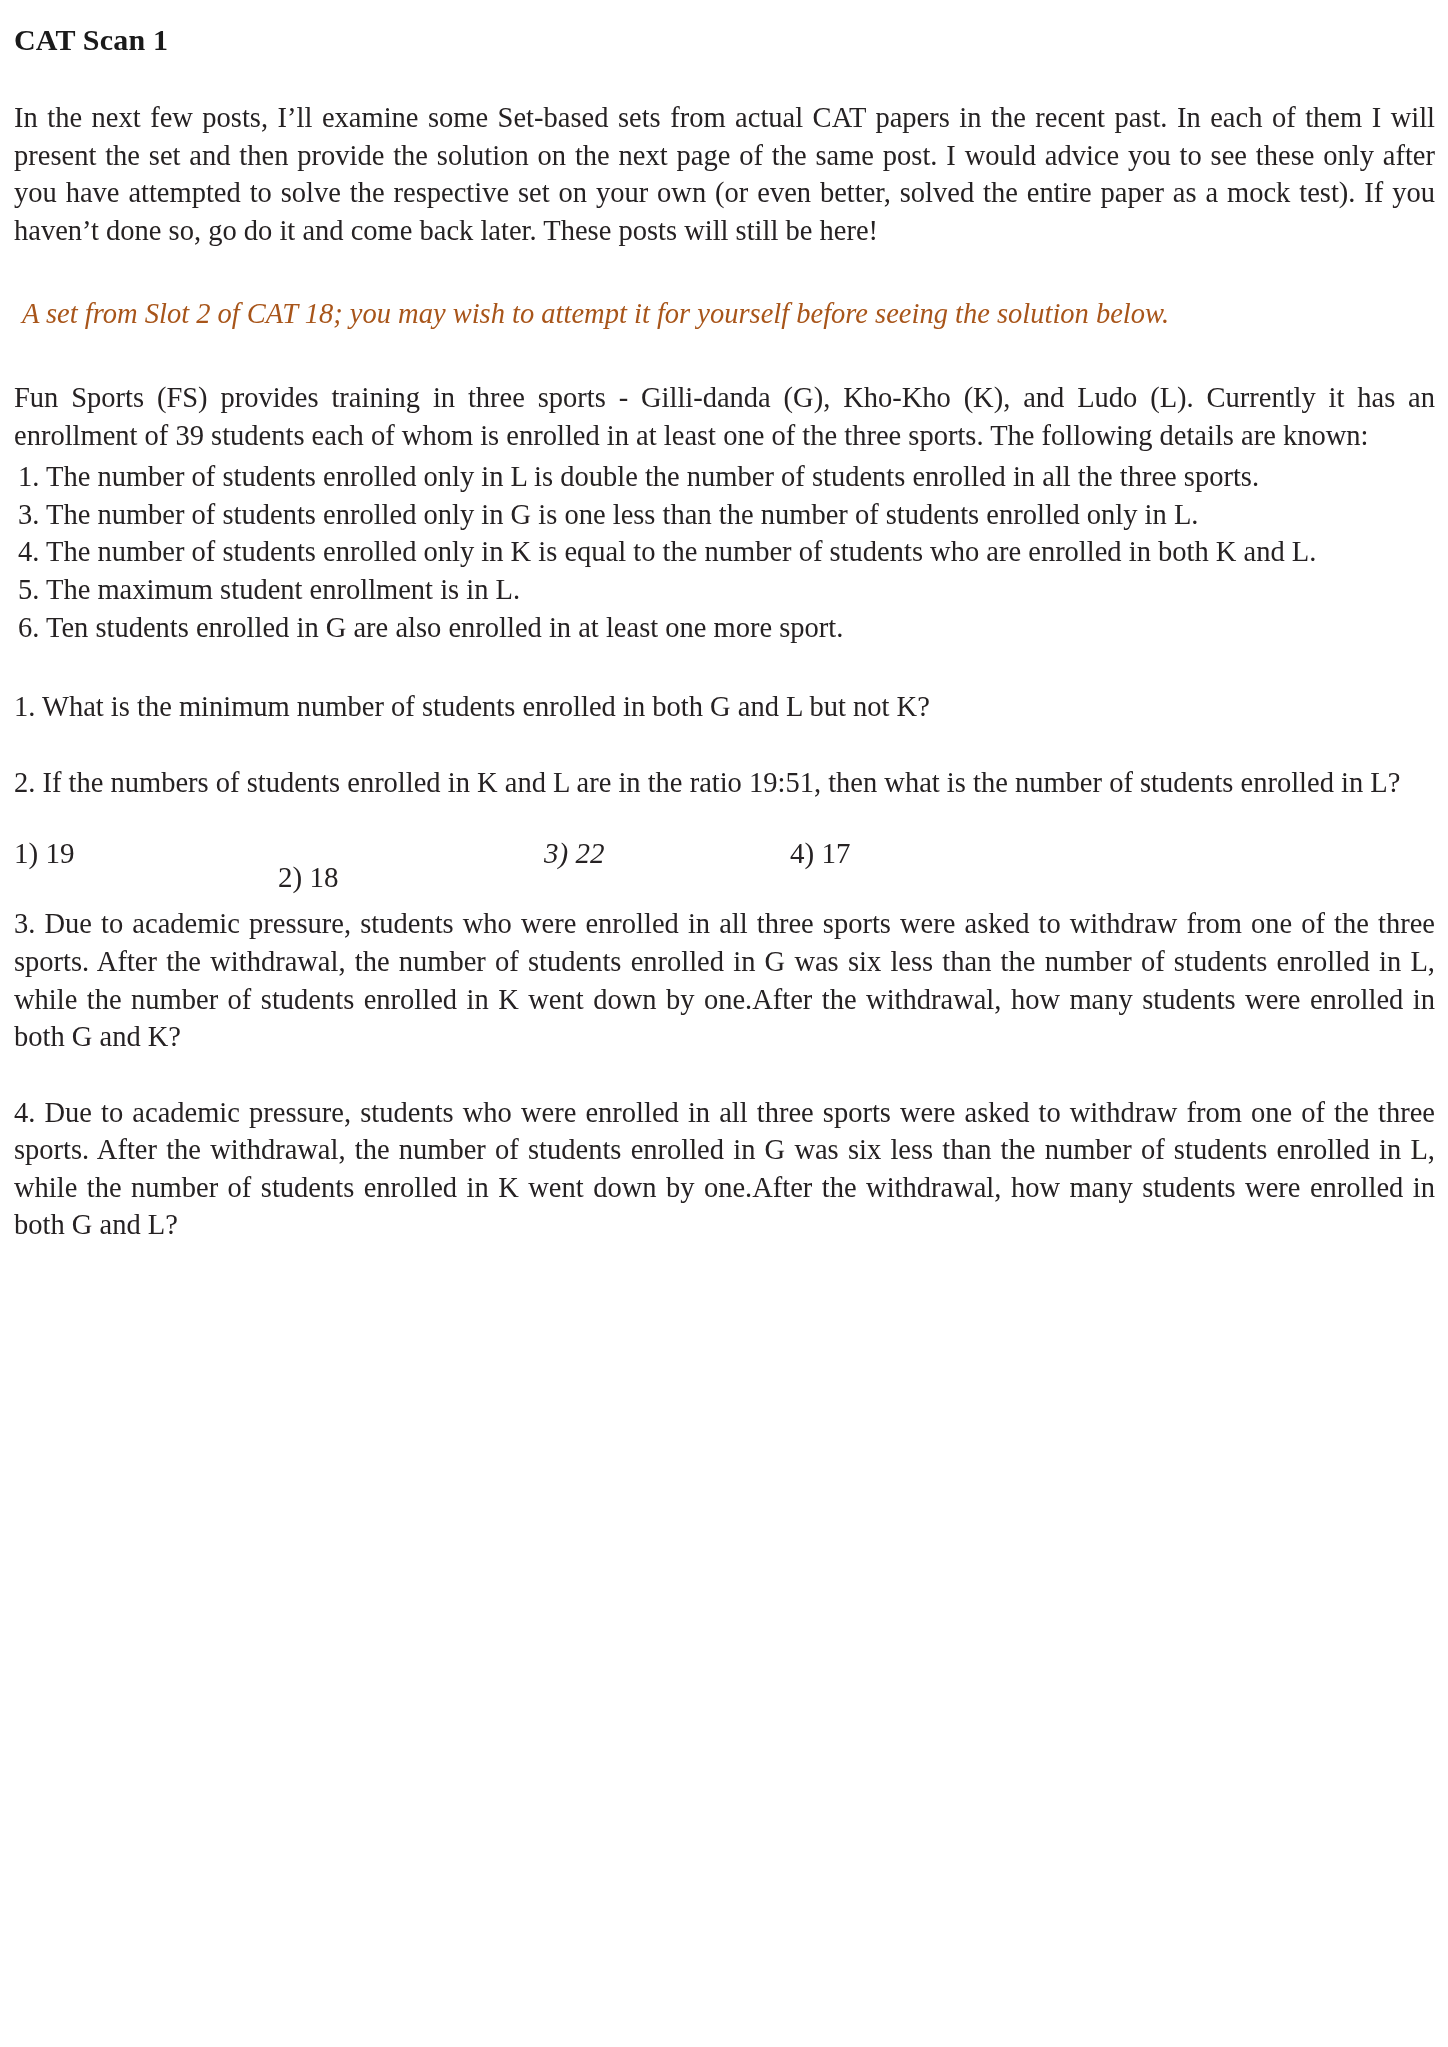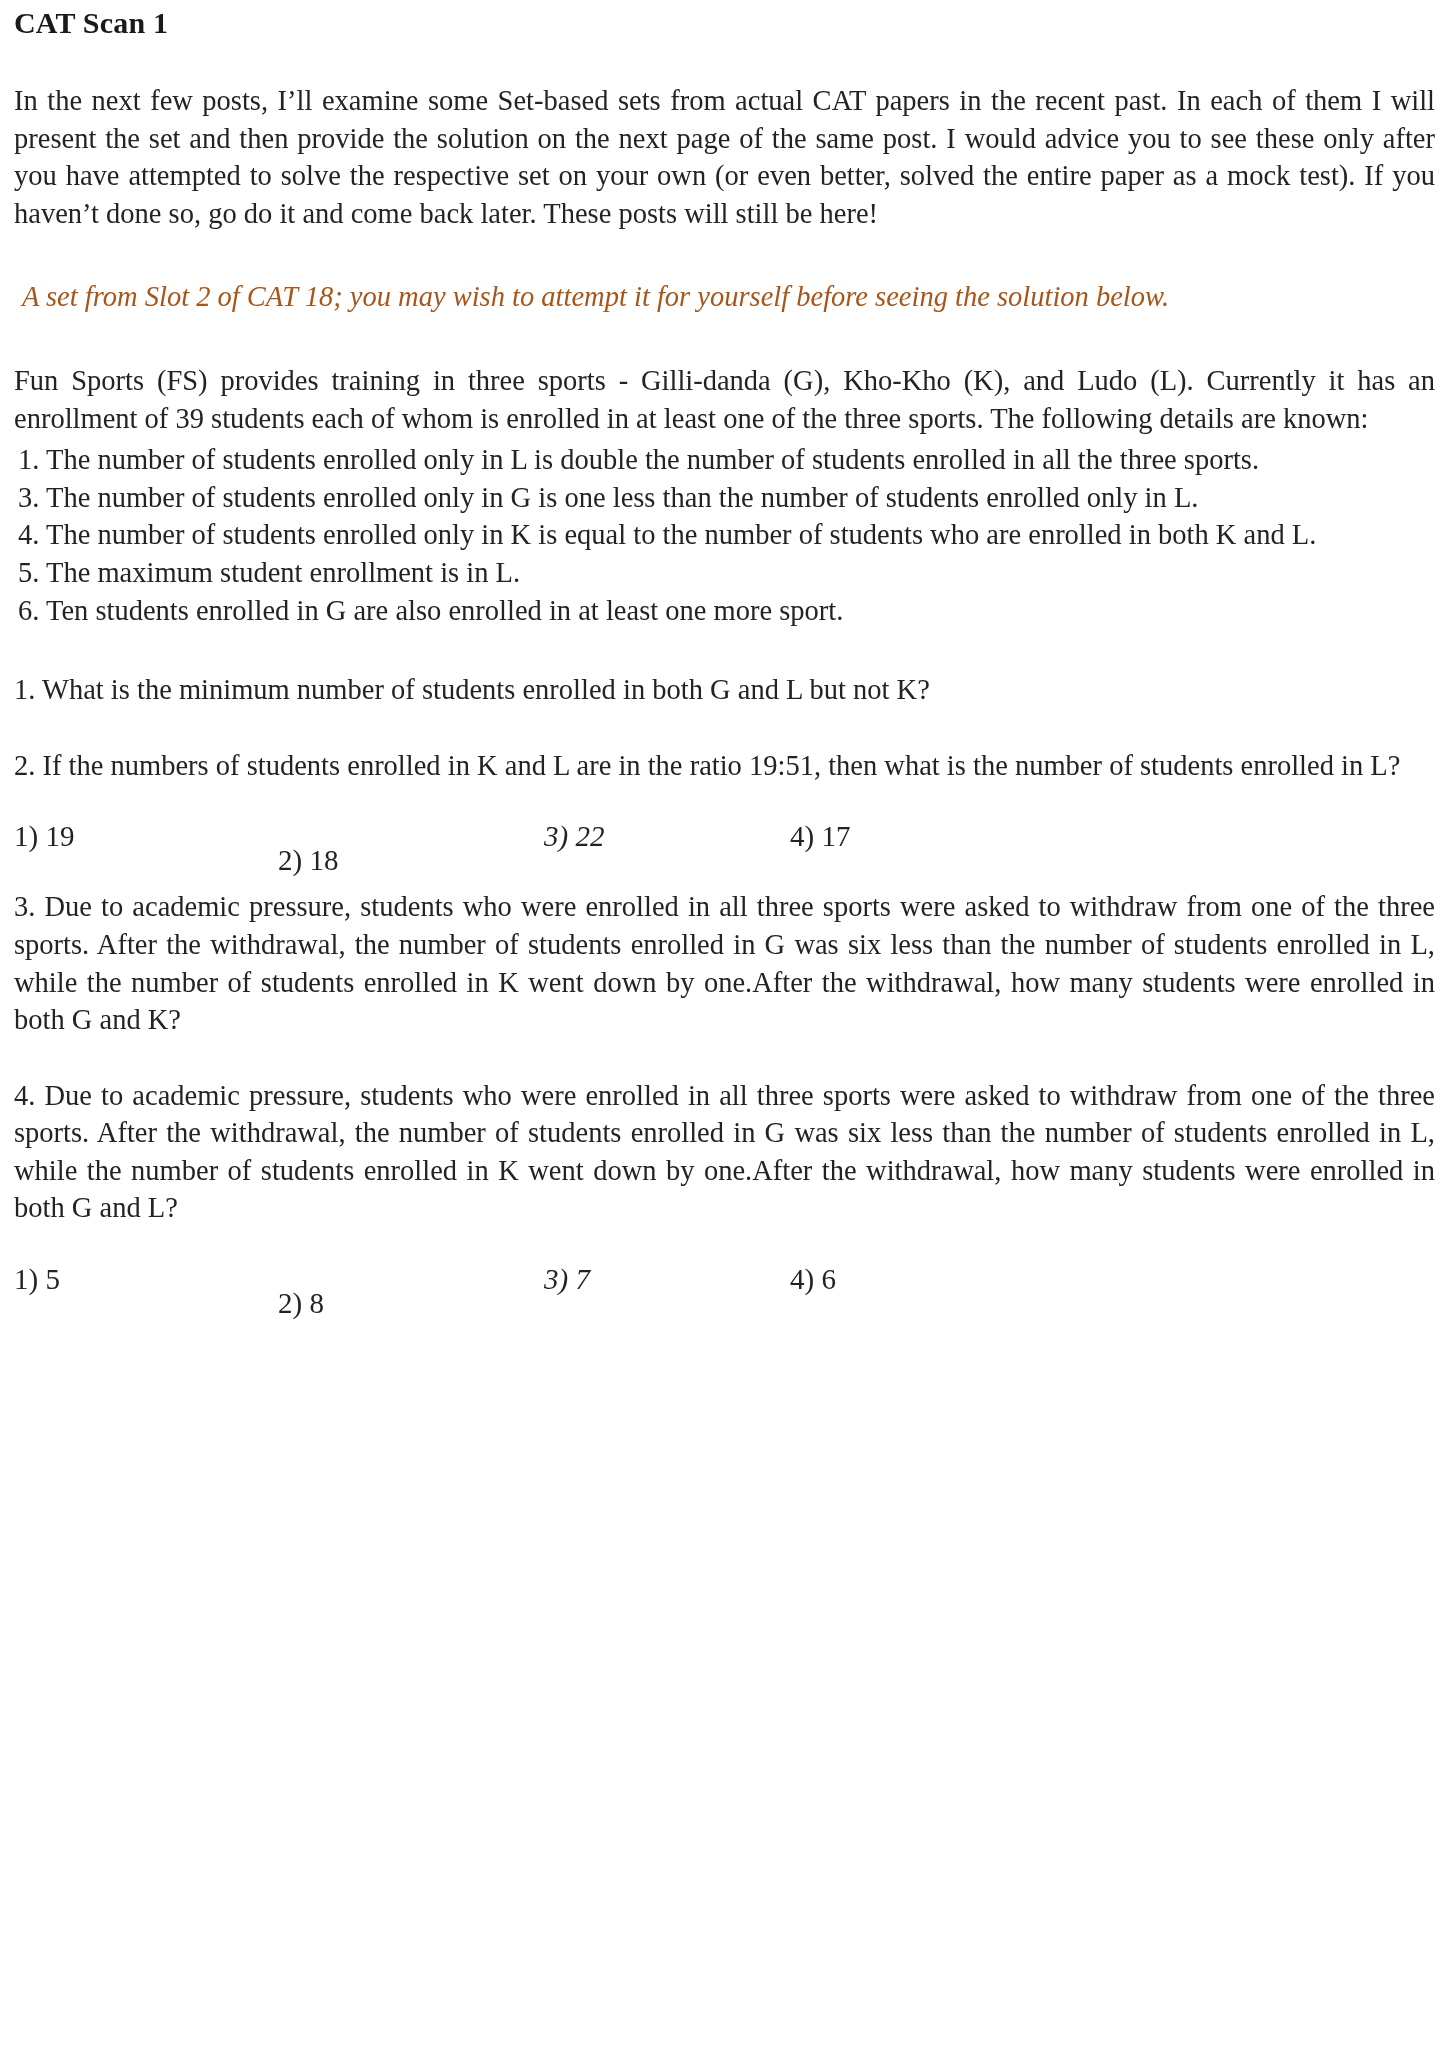--- a/index.html
+++ b/index.html
@@ -11,21 +11,21 @@
     width: 1448px;
     height: 2047px;
     font-family: "Liberation Serif", "DejaVu Serif", serif;
     color: #231f20;
     overflow: hidden;
   }
   .page {
     width: 1448px;
     height: 2047px;
     box-sizing: border-box;
-    padding: 4px 13px 0 14px;
+    padding: 21px 13px 0 14px;
     position: relative;
   }
   .doc-title {
     font-size: 30px;
     font-weight: bold;
     line-height: 38px;
     letter-spacing: 0.2px;
     margin: 0 0 2px 0;
     color: #1a1a1a;
   }
@@ -139,20 +139,14 @@
   <div class="spacer-half"></div>
 
   <p class="question">3. Due to academic pressure, students who were enrolled in all three sports were asked to withdraw from one of the three sports. After the withdrawal, the number of students enrolled in G was six less than the number of students enrolled in L, while the number of students enrolled in K went down by one.After the withdrawal, how many students were enrolled in both G and K?</p>
 
   <div class="spacer-line"></div>
 
   <p class="question">4. Due to academic pressure, students who were enrolled in all three sports were asked to withdraw from one of the three sports. After the withdrawal, the number of students enrolled in G was six less than the number of students enrolled in L, while the number of students enrolled in K went down by one.After the withdrawal, how many students were enrolled in both G and L?</p>
 
   <div class="spacer-half"></div>
 
-  <div class="options-row">
-    <span class="opt opt-0">1) 5</span>
-    <span class="opt opt-1">2) 8</span>
-    <span class="opt opt-2">3) 7</span>
-    <span class="opt opt-3">4) 6</span>
-  </div>
 
 </div>
 
 </body></html>

